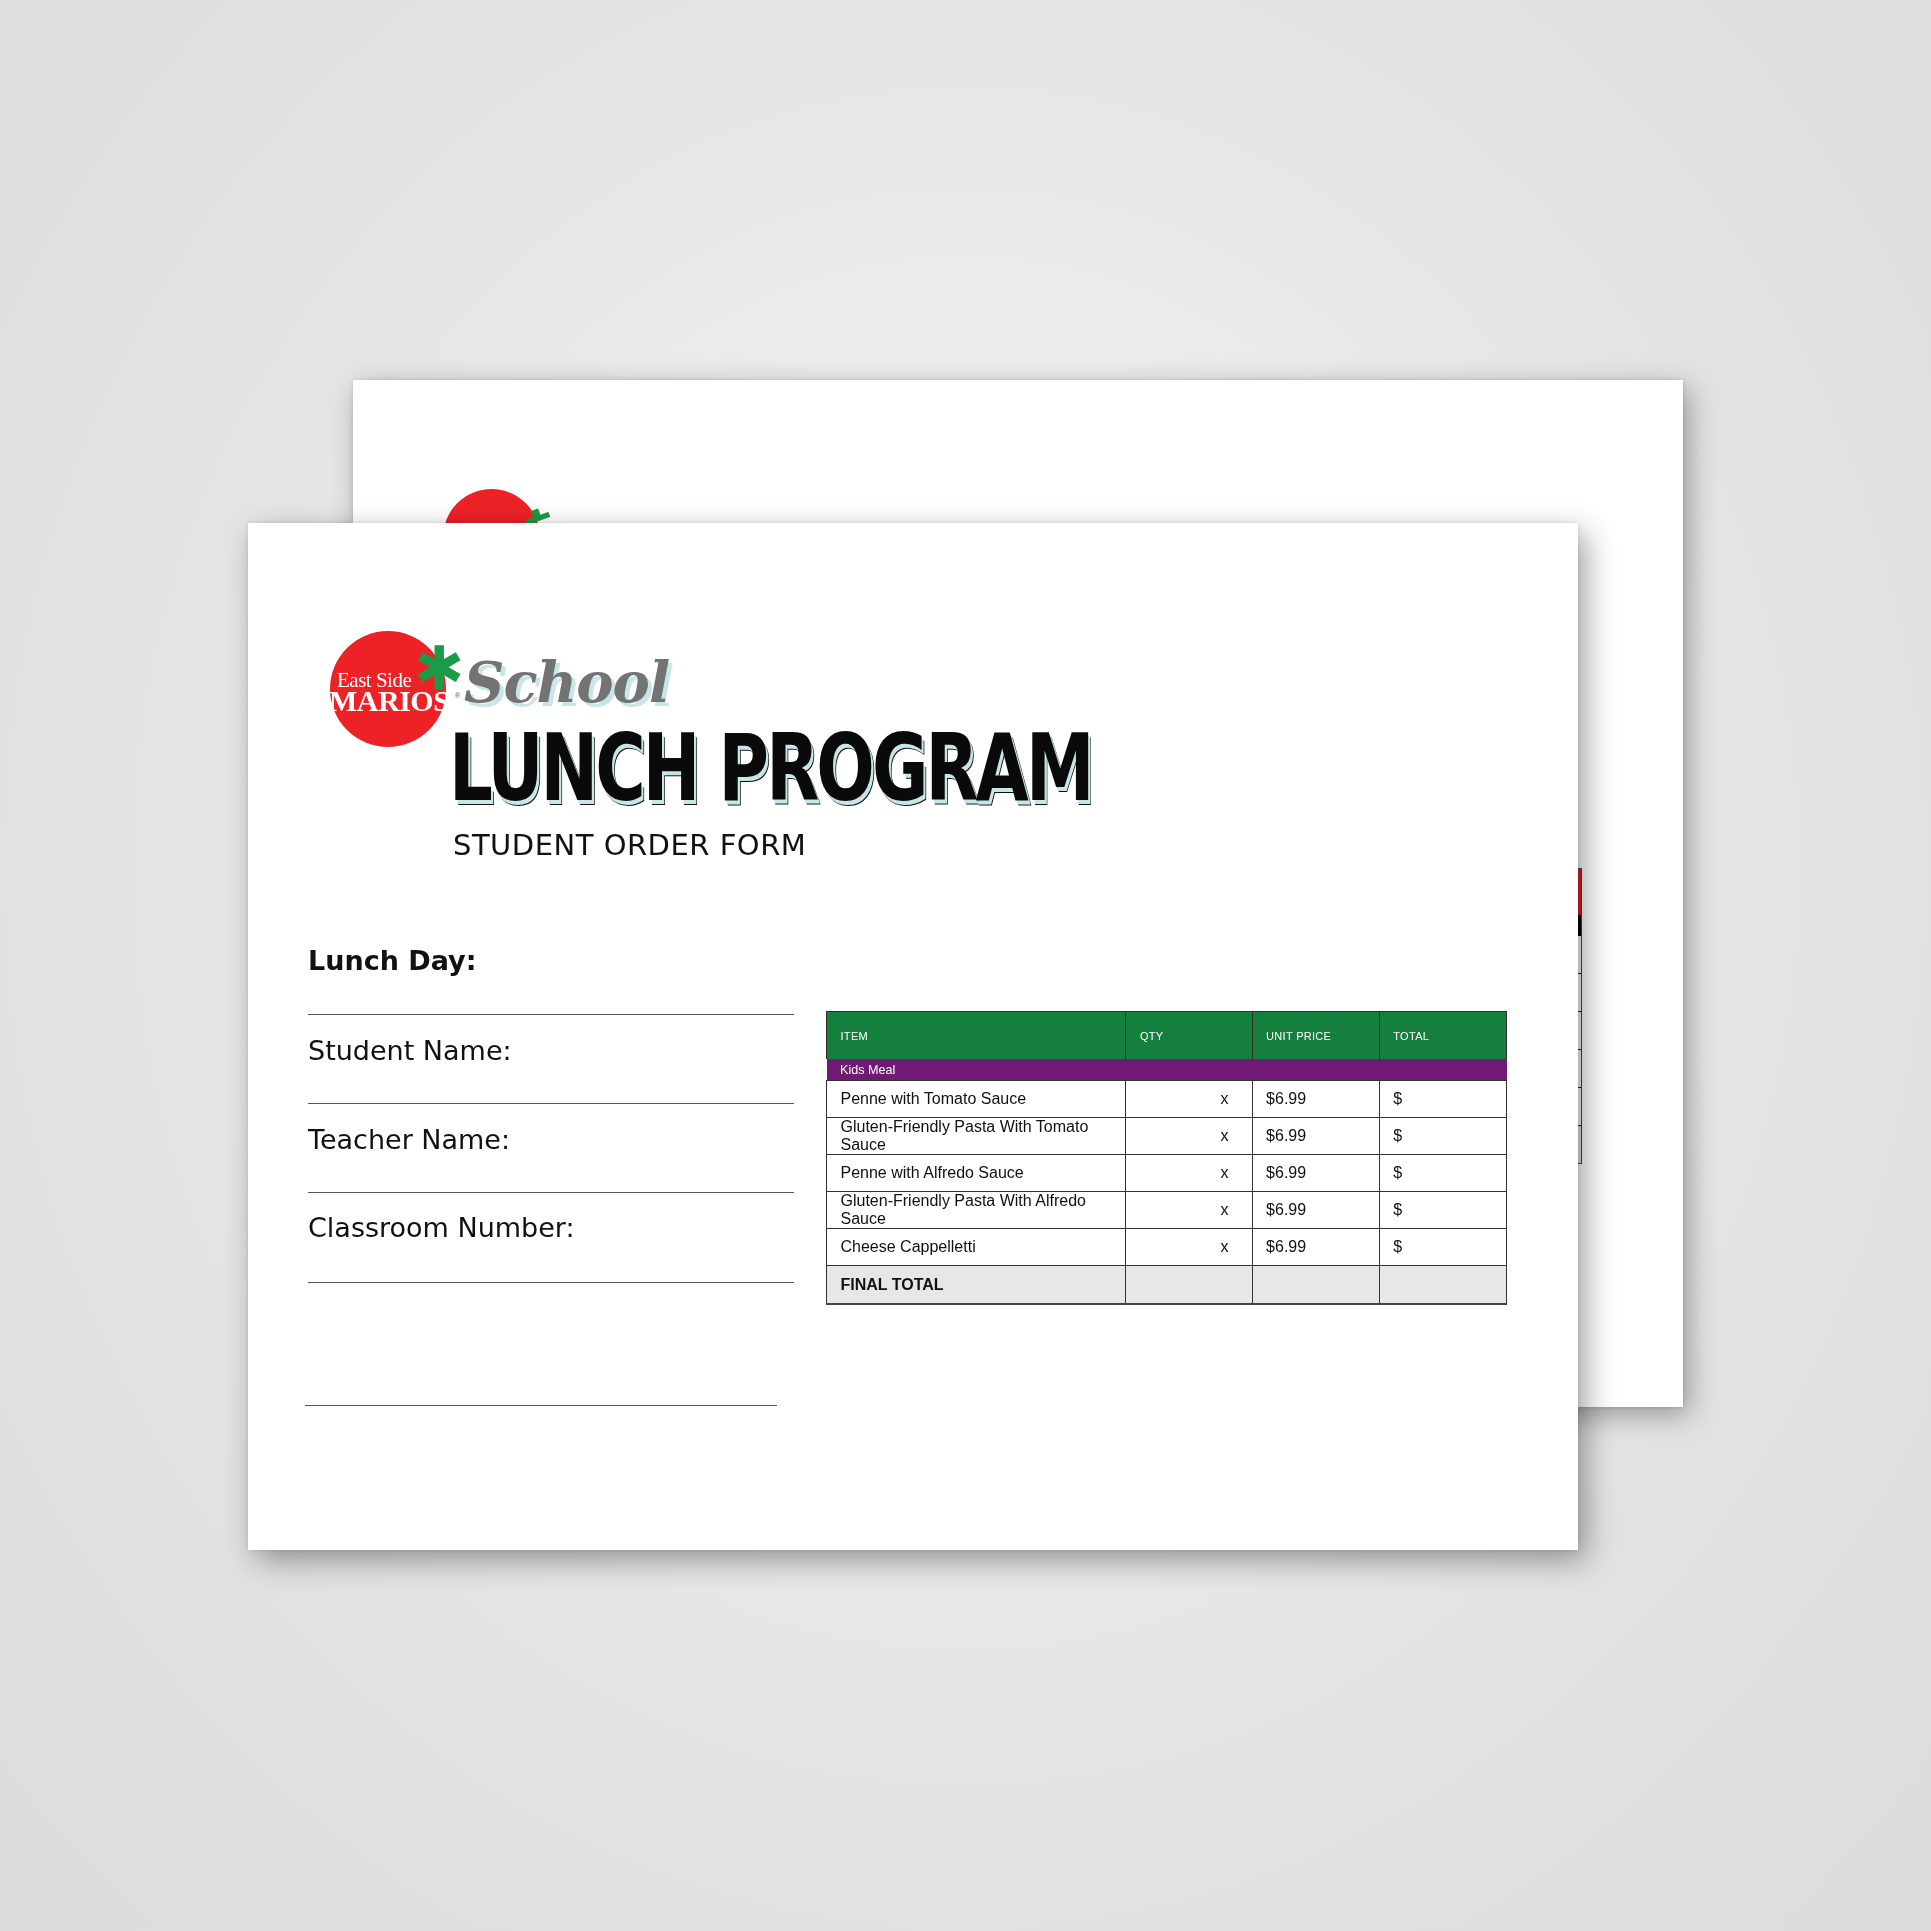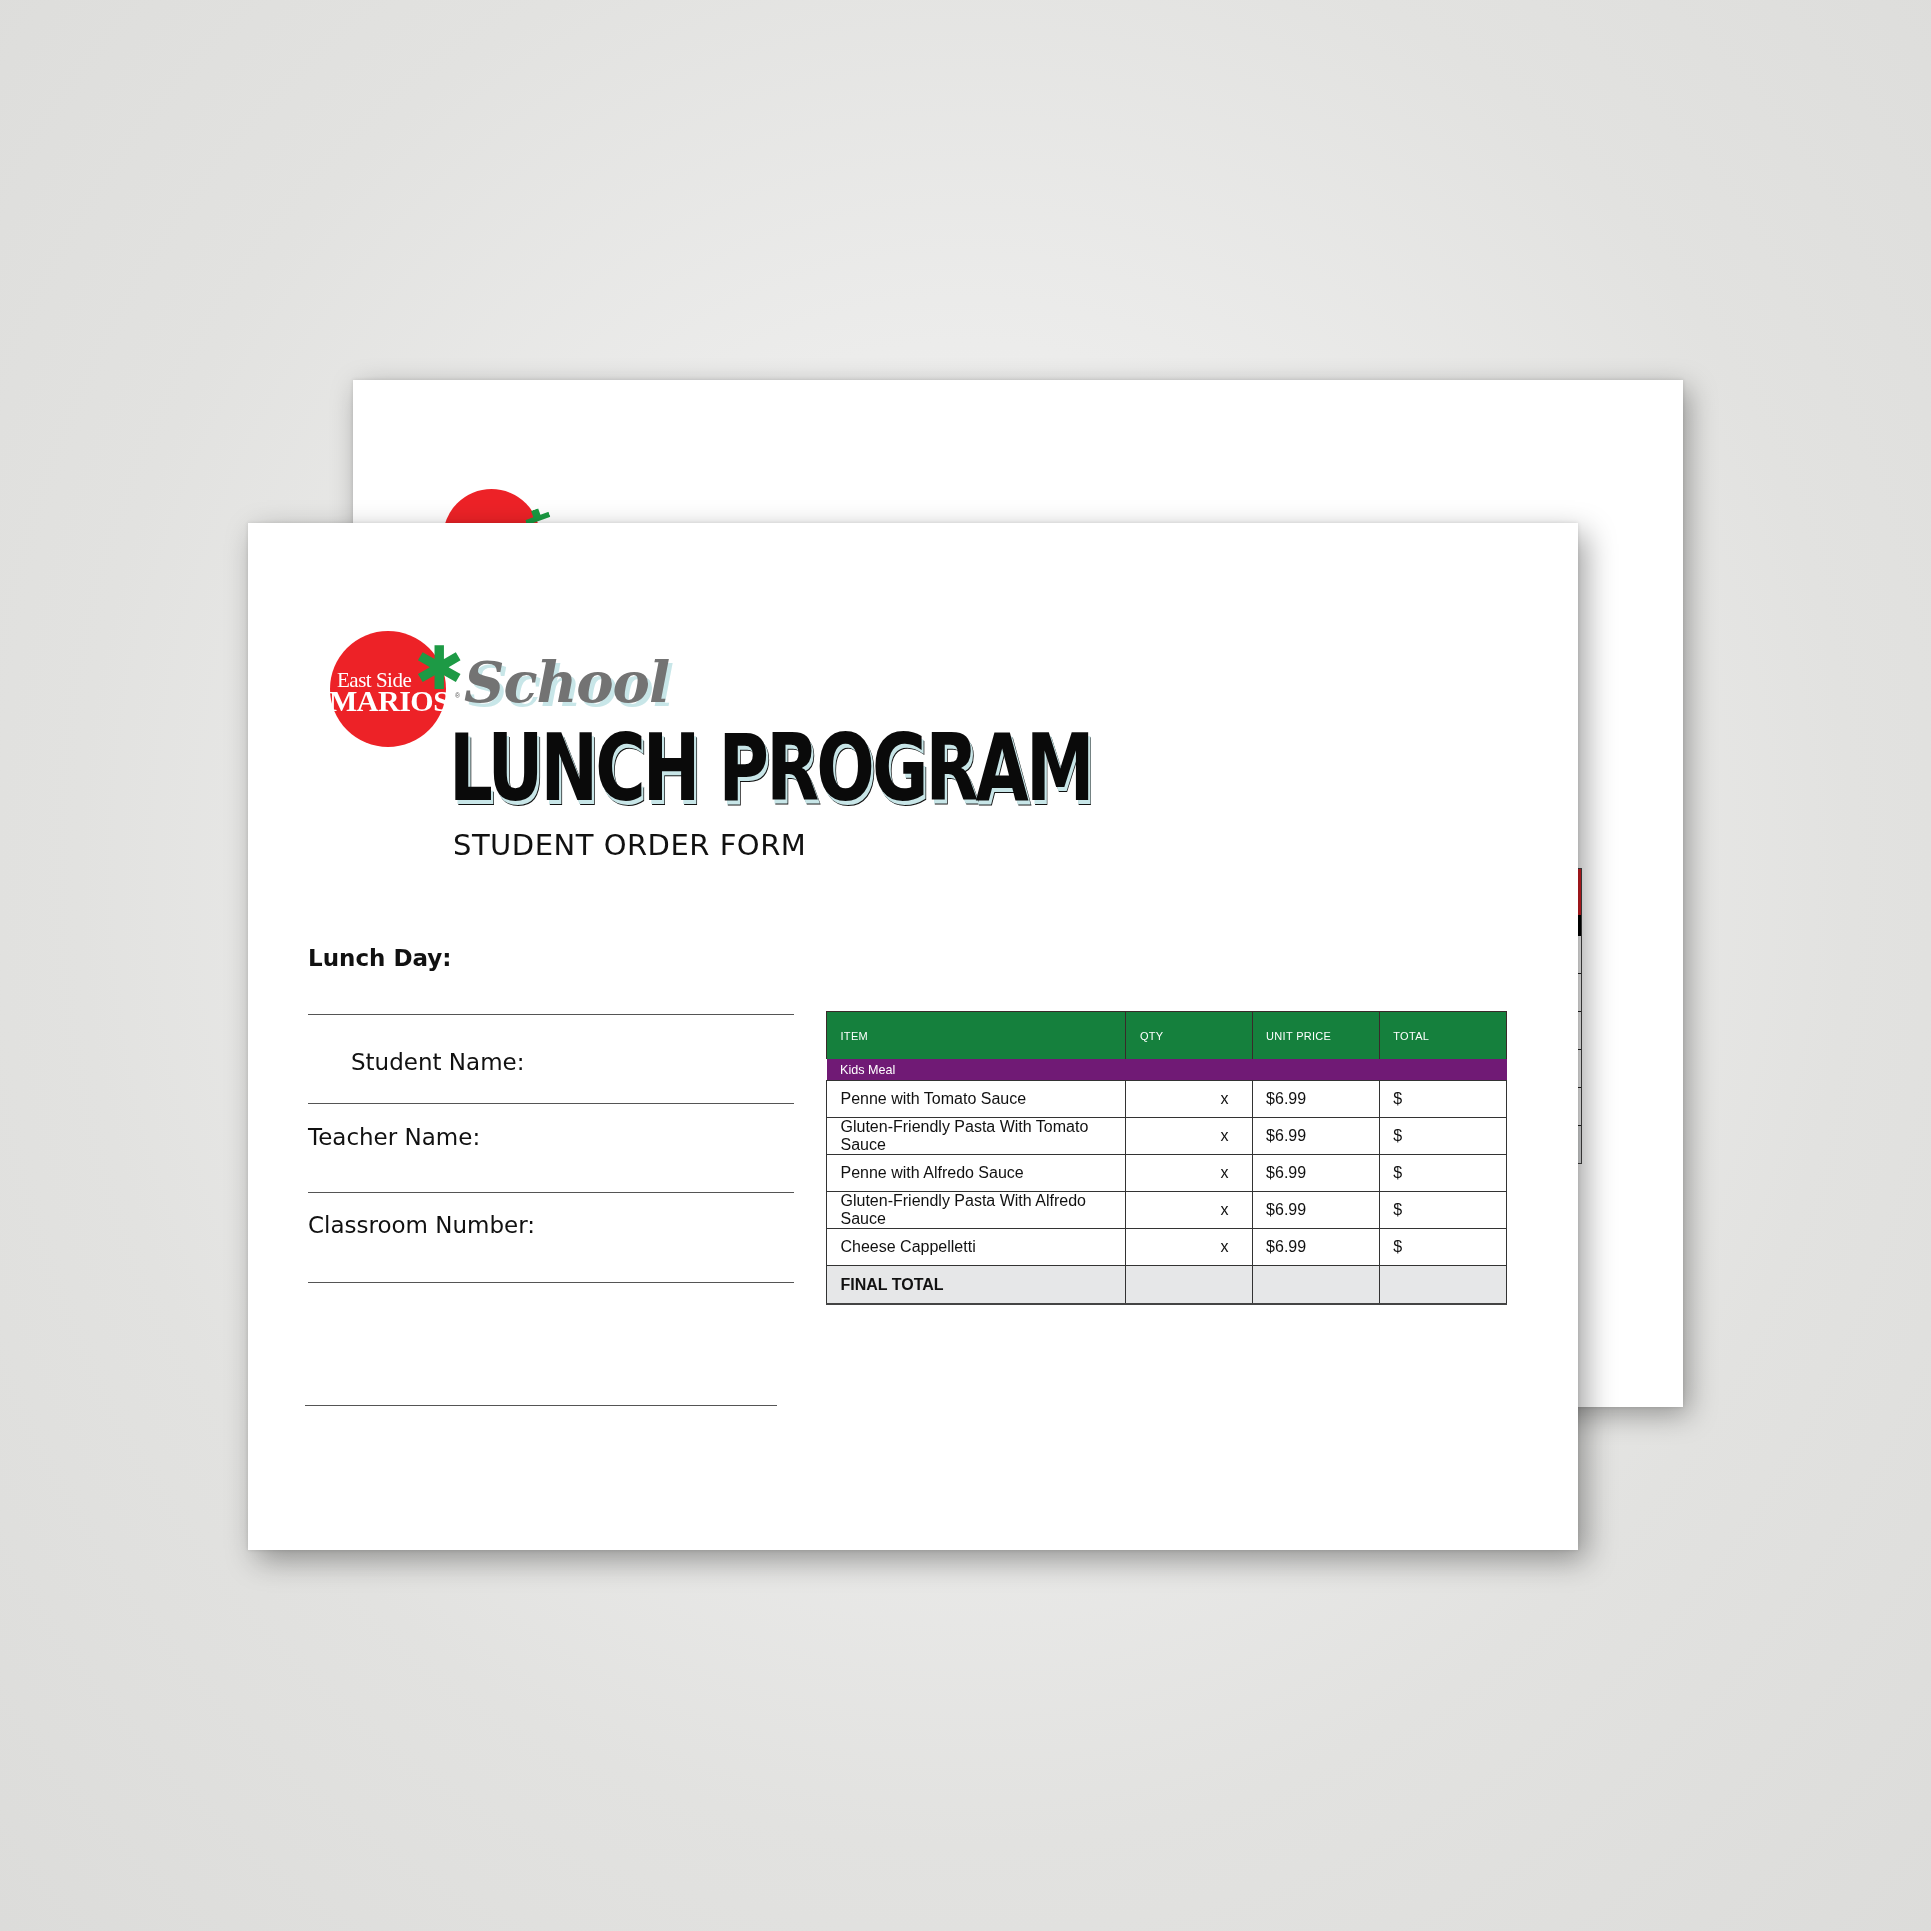--- a/index.html
+++ b/index.html
@@ -159,21 +159,21 @@
       color: #111;
       letter-spacing: 0.5px;
       white-space: nowrap;
     }
 
     
     .field-label {
       position: absolute;
       left: 60px;
       font-family: "DejaVu Sans", sans-serif;
-      font-size: 23px;
+      font-size: 27px;
       color: #111;
       white-space: nowrap;
     }
     .field-label.bold { font-weight: bold; }
     .field-line {
       position: absolute;
       left: 60px;
       width: 486px;
       height: 0;
       border-top: 1.4px solid #555;
@@ -277,21 +277,21 @@
   <div class="logo-line2">MARIOS</div>
   <div class="logo-reg">®</div>
 
   <div class="title-school">School</div>
   <div class="title-lunch">LUNCH PROGRAM</div>
   <div class="title-sub">STUDENT ORDER FORM</div>
 
   <div class="field-label bold" style="top:422px;">Lunch Day:</div>
   <div class="field-line" style="top:491px;"></div>
 
-  <div class="field-label" style="top:526px;margin-left:43px;">Student Name:</div>
+  <div class="field-label" style="top:512px;">Student Name:</div>
   <div class="field-line" style="top:580px;"></div>
 
   <div class="field-label" style="top:601px;">Teacher Name:</div>
   <div class="field-line" style="top:669px;"></div>
 
   <div class="field-label" style="top:689px;">Classroom Number:</div>
   <div class="field-line" style="top:759px;"></div>
 
   <div class="allergy-line"></div>
 

